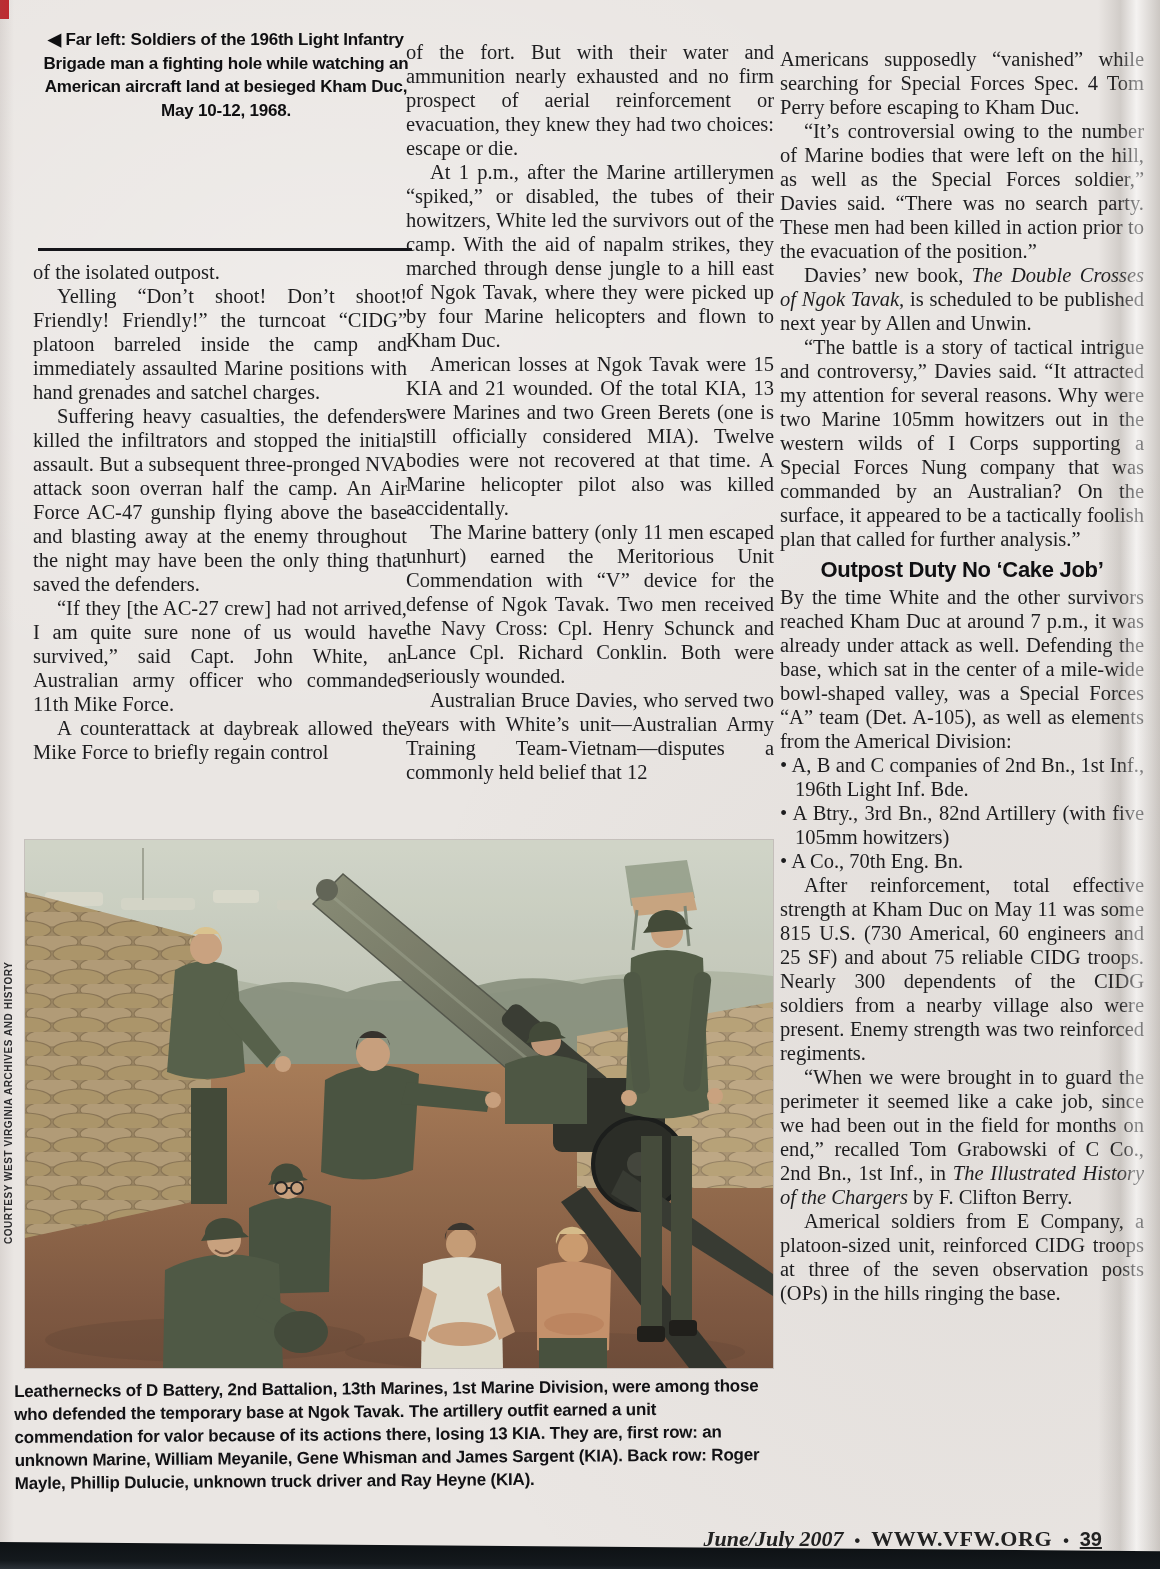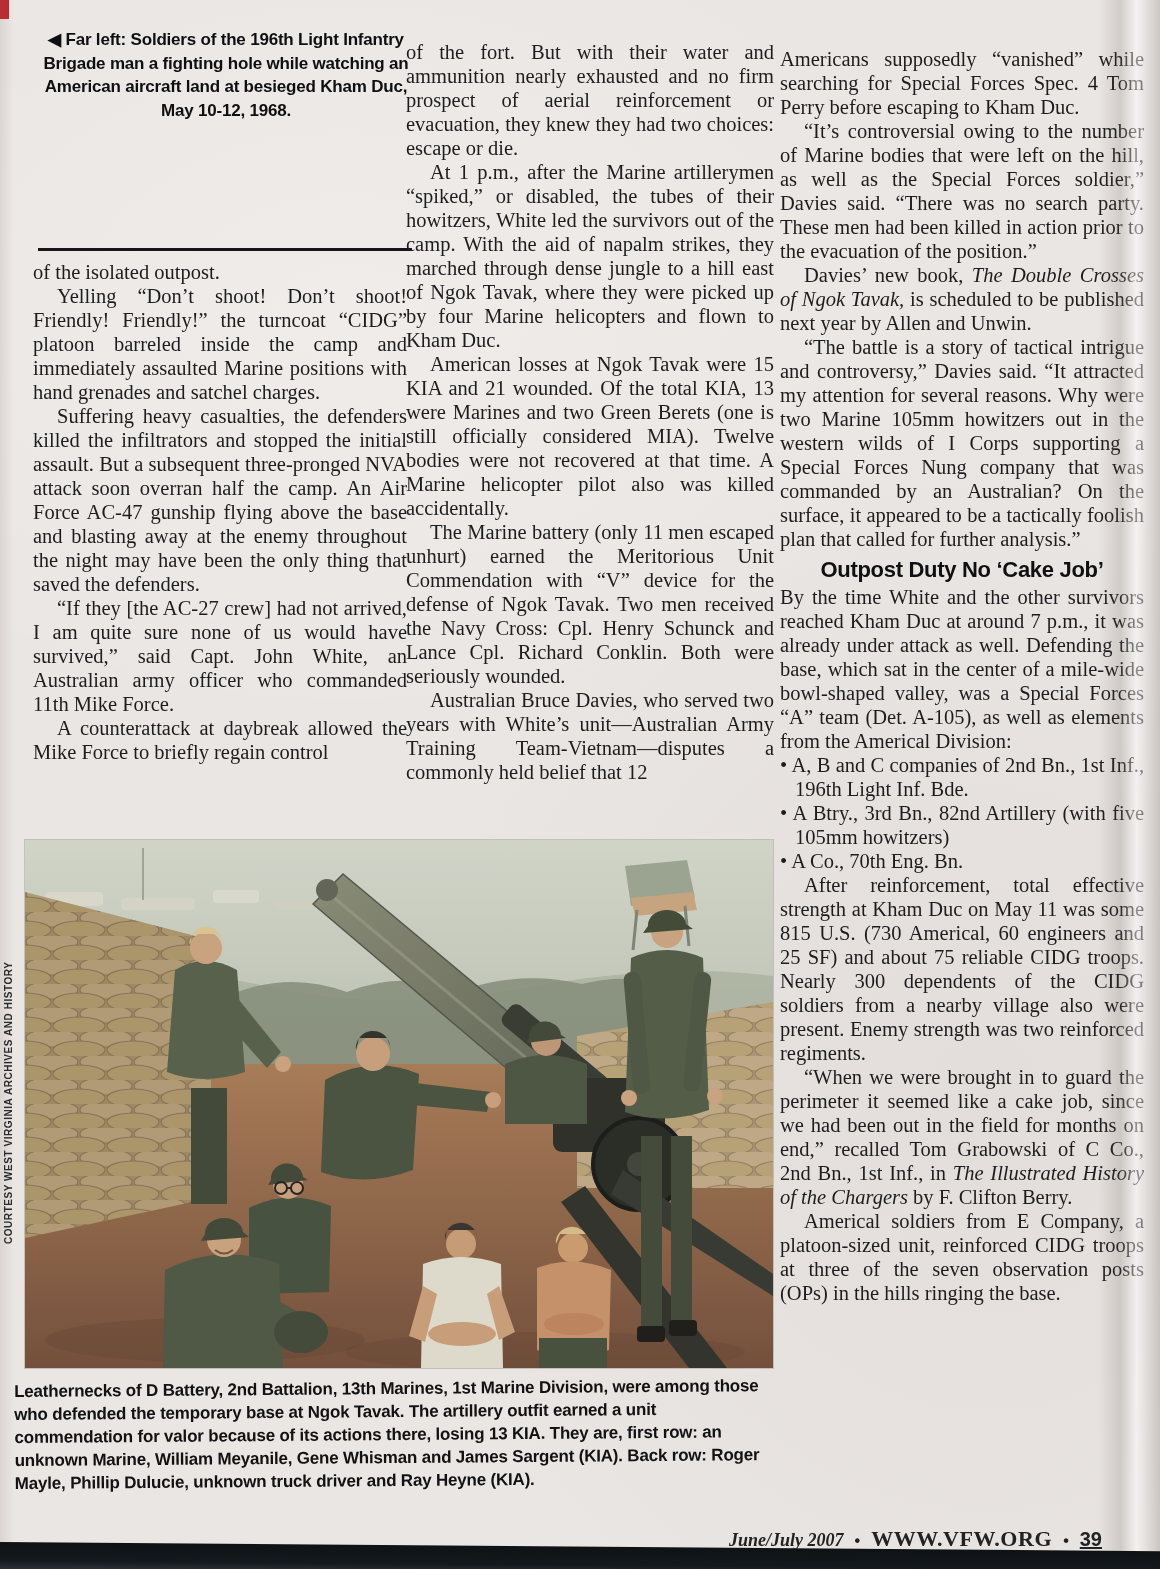--- a/index.html
+++ b/index.html
@@ -47,21 +47,21 @@
   }
   
   .vcredit{
     left:3px; top:832px; height:412px; width:16px;
     writing-mode:vertical-rl; transform:rotate(180deg);
     font-family:"Liberation Sans", sans-serif; font-weight:700;
     font-size:10px; letter-spacing:.55px; color:#2b2b2d; white-space:nowrap;
   }
   
   .footer{right:58px; top:1526px; text-align:right; white-space:nowrap; color:#222;}
-  .footer .date{font-family:"Liberation Serif", serif; font-style:italic; font-weight:700; font-size:18px;}
+  .footer .date{font-family:"Liberation Serif", serif; font-style:italic; font-weight:700; font-size:22px;}
   .footer .sep{font-family:"Liberation Sans", sans-serif; font-weight:700; font-size:16px; padding:0 7px;}
   .footer .url{font-family:"Liberation Serif", serif; font-weight:700; font-size:22px; letter-spacing:.6px;}
   .footer .pnum{font-family:"Liberation Sans", sans-serif; font-weight:700; font-size:20px;text-decoration:underline;}
   
   .regmark{left:0; top:0; width:9px; height:19px; background:#c2262c;}
   .edge-right{
     left:1098px; top:0; width:62px; height:100%;
     background:linear-gradient(90deg, rgba(0,0,0,0) 0%, rgba(95,88,80,.18) 36%,
       rgba(255,255,255,.5) 62%, rgba(125,118,110,.28) 100%);
   }

